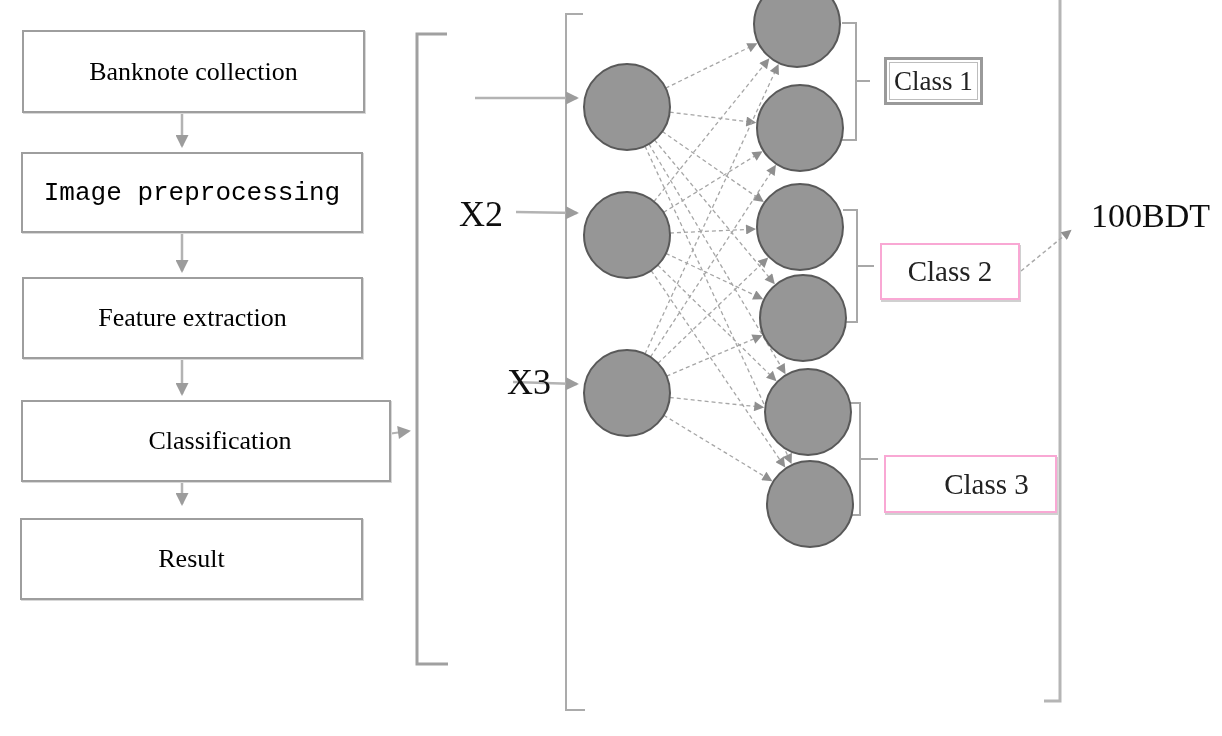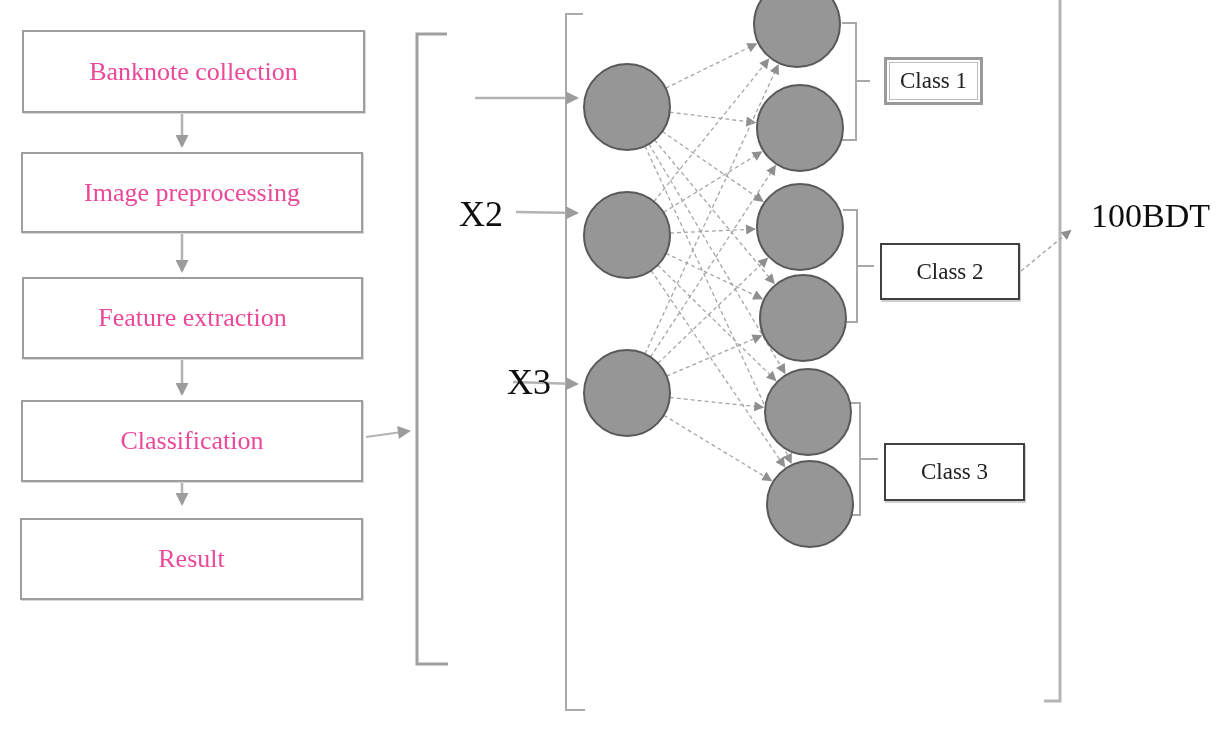--- a/index.html
+++ b/index.html
@@ -4,31 +4,31 @@
 <style>
   html,body{margin:0;padding:0;}
   body{
     width:1222px;height:736px;position:relative;background:#ffffff;
     overflow:hidden;font-family:"Liberation Serif",serif;
   }
   #diagram-svg{position:absolute;left:0;top:0;width:1222px;height:736px;}
   .fbox{
     position:absolute;background:#fff;border:2px solid #9e9e9e;
     display:flex;align-items:center;justify-content:center;
-    font-size:26px;color:#ec4899;box-shadow:1px 1px 0 #d8d8d8;
+    font-size:26px;color:#000000;box-shadow:1px 1px 0 #d8d8d8;
   }
   .cbox{
-    position:absolute;background:#fff;border:2px solid #404040;
+    position:absolute;background:#fff;border:2px solid #f9a8d4;
     display:flex;align-items:center;justify-content:center;
-    font-size:23px;color:#222;box-shadow:1px 2px 0 #d0d0d0;
+    font-size:29px;color:#222;box-shadow:1px 2px 0 #d0d0d0;
   }
   .cbox.double{
     border:3px solid #9a9a9a;
     box-shadow:inset 0 0 0 2px #ffffff, inset 0 0 0 3px #bdbdbd;
-    font-size:23px;
+    font-size:27px;
   }
   .biglabel{
     position:absolute;font-weight:normal;font-size:36px;color:#0e0e0e;
     white-space:nowrap;line-height:1;
   }
   .outlabel{font-size:34px;margin-left:13px;}
 </style>
 </head>
 <body>
 
@@ -92,39 +92,39 @@
       <circle cx="800" cy="227" r="43" fill="#969696" stroke="#595959" stroke-width="2"></circle>
       <circle cx="803" cy="318" r="43" fill="#969696" stroke="#595959" stroke-width="2"></circle>
       <circle cx="808" cy="412" r="43" fill="#969696" stroke="#595959" stroke-width="2"></circle>
       <circle cx="810" cy="504" r="43" fill="#969696" stroke="#595959" stroke-width="2"></circle>
     </g>
 </svg>
 
 <div class="fbox" style="left:22px;top:30px;width:339px;height:79px;">
   <span>Banknote collection</span>
 </div>
-<div class="fbox" style="left:21px;top:152px;width:338px;height:77px;">
+<div class="fbox" style="left:21px;top:152px;width:338px;height:77px;font-family:Liberation Mono, monospace;">
   <span>Image preprocessing</span>
 </div>
 <div class="fbox" style="left:22px;top:277px;width:337px;height:78px;">
   <span>Feature extraction</span>
 </div>
-<div class="fbox" style="left:21px;top:400px;width:338px;height:78px;">
+<div class="fbox" style="left:21px;top:400px;width:338px;height:78px;padding-left:28px;">
   <span>Classification</span>
 </div>
 <div class="fbox" style="left:20px;top:510px;width:339px;height:78px;margin-top:8px;">
   <span>Result</span>
 </div>
 
 <div class="biglabel" style="left:459px;top:196px;">X2</div>
 <div class="biglabel" style="left:459px;top:364px;margin-left:48px;">X3</div>
 
 <div class="cbox double" style="left:884px;top:57px;width:93px;height:42px;">
   <span>Class 1</span>
 </div>
 <div class="cbox" style="left:880px;top:243px;width:136px;height:53px;">
   <span>Class 2</span>
 </div>
-<div class="cbox" style="left:884px;top:443px;width:137px;height:54px;">
+<div class="cbox" style="left:884px;top:455px;width:137px;height:54px;padding-left:32px;">
   <span>Class 3</span>
 </div>
 
 <div class="biglabel outlabel" style="left:1078px;top:199px;">100BDT</div>
 
 </body></html>

